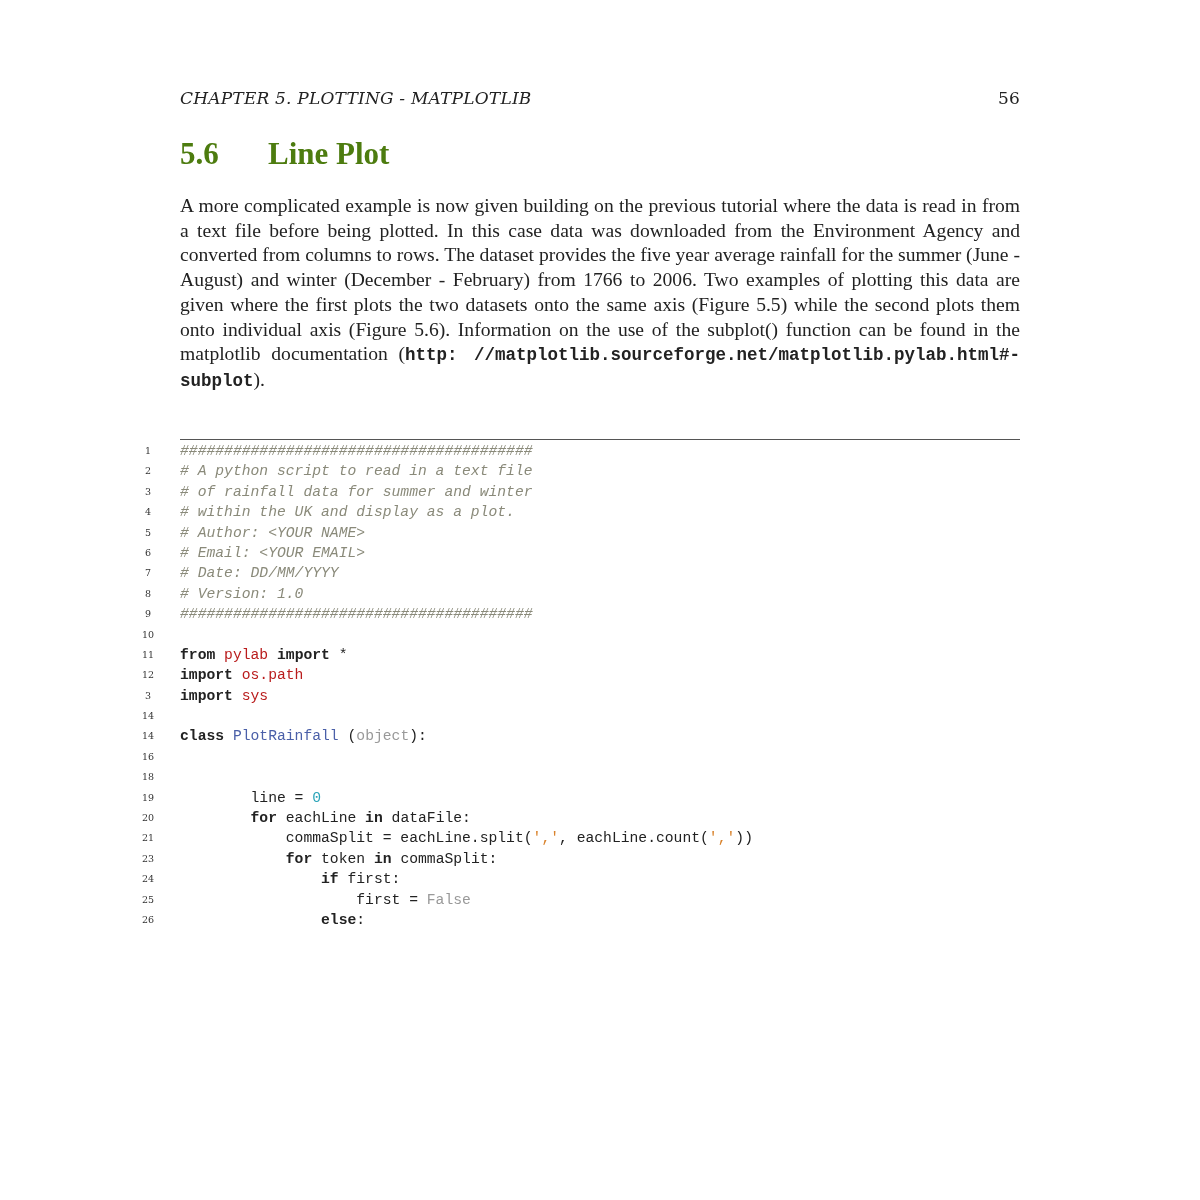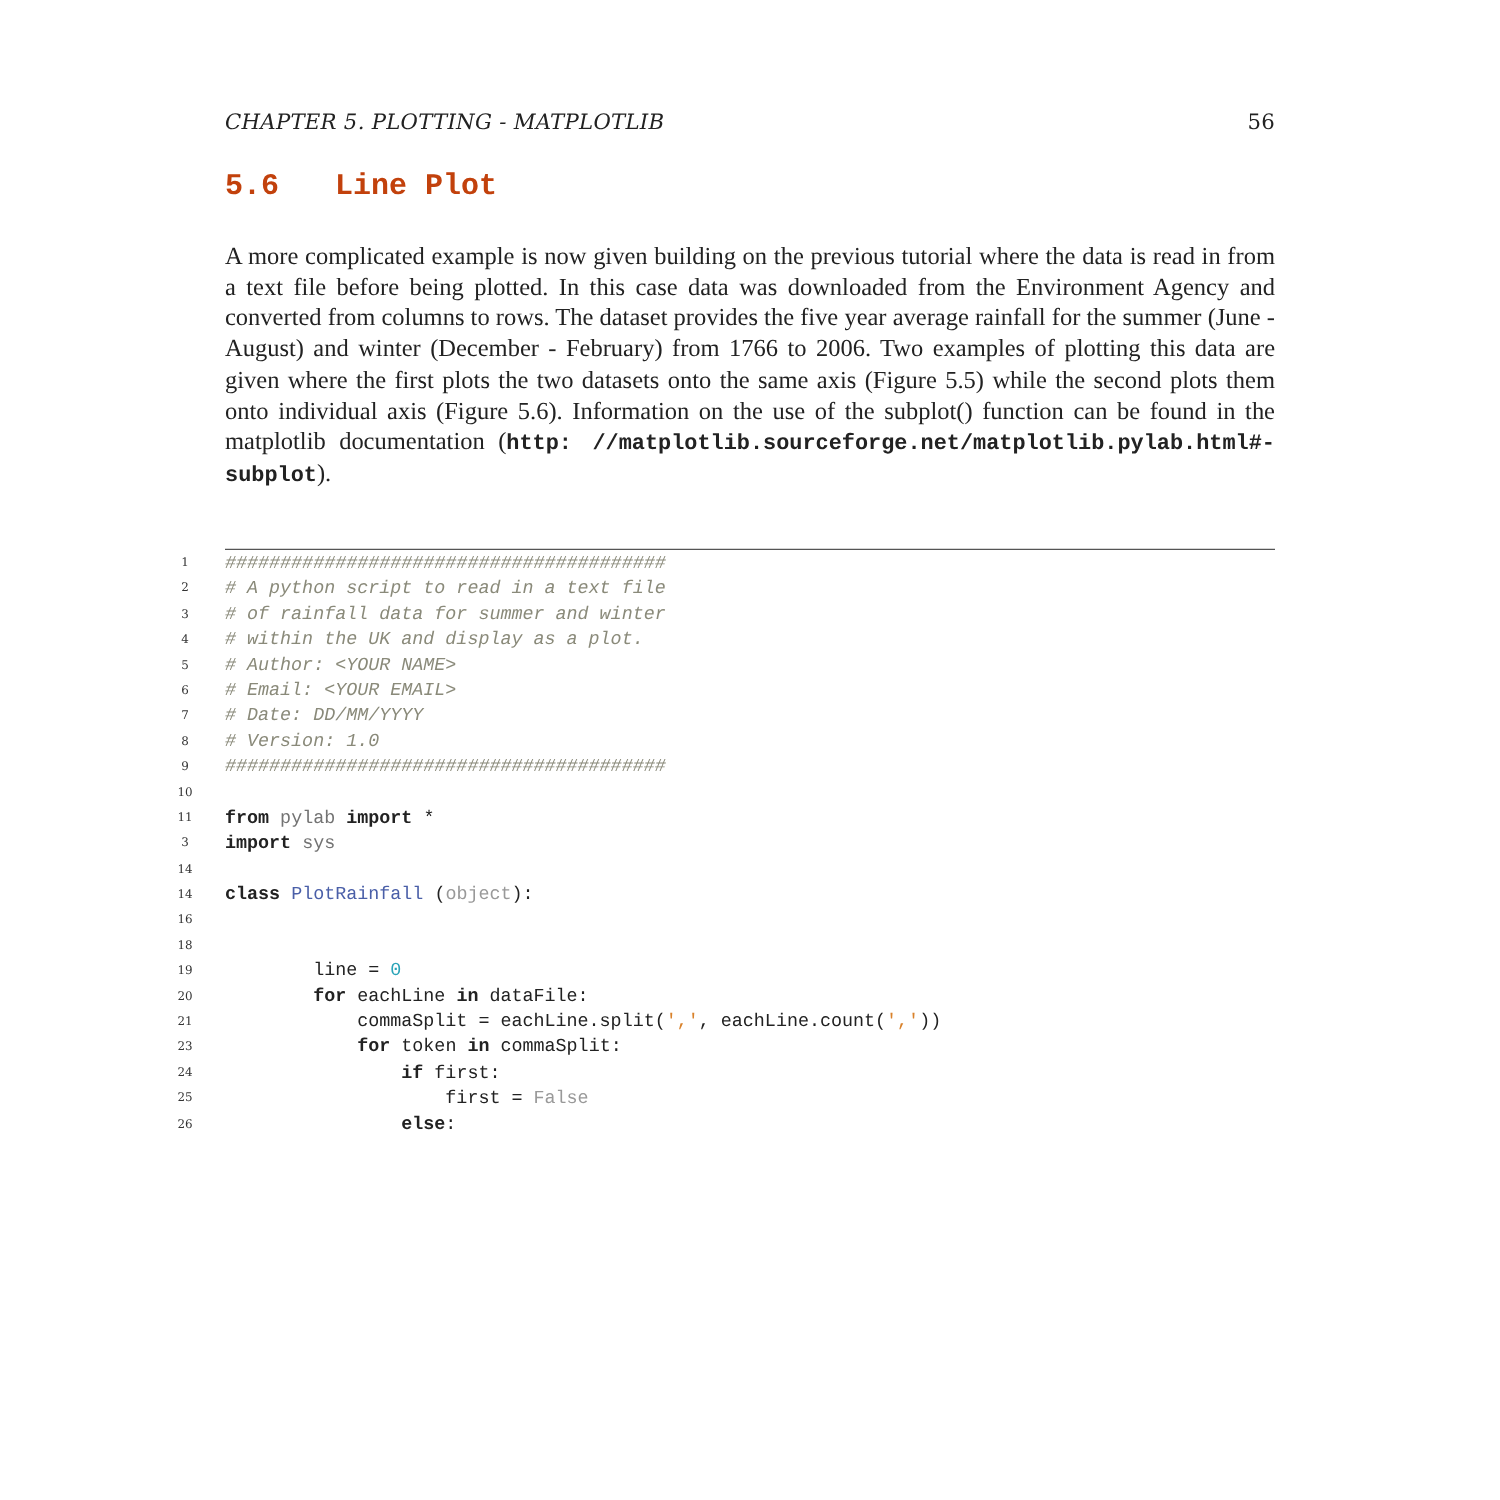--- a/index.html
+++ b/index.html
@@ -10,21 +10,21 @@
       position: absolute; left: 180px; top: 88px; width: 840px; height: 28px;
       font-family: "DejaVu Serif", serif; font-style: italic; font-size: 17px; color: #222;
       letter-spacing: 0.2px;
     }
     .running-head .page-num {
       position: absolute; right: 0; top: 0; font-style: normal;
     }
 
     .section-title {
       position: absolute; left: 180px; top: 136px;
-      font-family: Liberation Mono, monospace; font-weight: bold; font-size: 24px; color: #c2410c;
+      font-family: Liberation Serif, serif; font-weight: bold; font-size: 31px; color: #4d7c0f;
     }
     .section-title .sec-num { display: inline-block; width: 88px; }
 
     .body-text {
       position: absolute; left: 180px; top: 194px; width: 840px;
       font-family: "Liberation Serif", serif; font-size: 19.6px; line-height: 24.7px;
       color: #222; text-align: justify; text-align-last: left;
       hyphens: manual;
     }
     .body-text .tt { font-family: "Liberation Mono", monospace; font-weight: bold; font-size: 17.5px; }
@@ -40,21 +40,21 @@
     }
     .code-line { position: relative; height: 20.4px; line-height: 20.4px; white-space: pre; }
     .ln {
       position: absolute; left: 138px; width: 20px; text-align: center;
       font-family: "DejaVu Serif", serif; font-size: 9.5px; color: #333;
     }
     .src { position: absolute; left: 180px; color: #222; }
     .t-comment { color: #8a8a7a; font-style: italic; font-family: "Liberation Mono", monospace; }
     .t-kw { color: #222; font-weight: bold; text-align: right; }
     .t-plain { color: #222; }
-    .t-id { color: #737373; }
+    .t-id { color: #b91c1c; }
     .t-class { color: #4a5fa8; margin-top: 41px; }
     .t-func { color: #b52b3a; }
     .t-self { color: #999; }
     .t-num { color: #2aa4b8; }
     .t-const { color: #999; }
     .t-str { color: #d9822b; }
   </style>
 </head>
 <body>
 
@@ -78,20 +78,21 @@
       <div class="code-line"><span class="ln">2</span><span class="src"><span class="t-comment"># A python script to read in a text file</span></span></div>
       <div class="code-line"><span class="ln">3</span><span class="src"><span class="t-comment"># of rainfall data for summer and winter</span></span></div>
       <div class="code-line"><span class="ln">4</span><span class="src"><span class="t-comment"># within the UK and display as a plot.</span></span></div>
       <div class="code-line"><span class="ln">5</span><span class="src"><span class="t-comment"># Author: &lt;YOUR NAME&gt;</span></span></div>
       <div class="code-line"><span class="ln">6</span><span class="src"><span class="t-comment"># Email: &lt;YOUR EMAIL&gt;</span></span></div>
       <div class="code-line"><span class="ln">7</span><span class="src"><span class="t-comment"># Date: DD/MM/YYYY</span></span></div>
       <div class="code-line"><span class="ln">8</span><span class="src"><span class="t-comment"># Version: 1.0</span></span></div>
       <div class="code-line"><span class="ln">9</span><span class="src"><span class="t-comment">########################################</span></span></div>
       <div class="code-line"><span class="ln">10</span><span class="src"></span></div>
       <div class="code-line"><span class="ln">11</span><span class="src"><span class="t-kw">from</span><span class="t-plain"> </span><span class="t-id">pylab</span><span class="t-plain"> </span><span class="t-kw">import</span><span class="t-plain"> *</span></span></div>
+      <div class="code-line"><span class="ln">12</span><span class="src"><span class="t-kw">import</span><span class="t-plain"> </span><span class="t-id">os.path</span></span></div>
       <div class="code-line"><span class="ln">3</span><span class="src"><span class="t-kw">import</span><span class="t-plain"> </span><span class="t-id">sys</span></span></div>
       <div class="code-line"><span class="ln">14</span><span class="src"></span></div>
       <div class="code-line"><span class="ln">14</span><span class="src"><span class="t-kw">class</span><span class="t-plain"> </span><span class="t-class">PlotRainfall</span><span class="t-plain"> (</span><span class="t-self">object</span><span class="t-plain">):</span></span></div>
       <div class="code-line"><span class="ln">16</span><span class="src"></span></div>
       <div class="code-line"><span class="ln">18</span></div>
       <div class="code-line"><span class="ln">19</span><span class="src"><span class="t-plain">        line = </span><span class="t-num">0</span></span></div>
       <div class="code-line"><span class="ln">20</span><span class="src"><span class="t-plain">        </span><span class="t-kw">for</span><span class="t-plain"> eachLine </span><span class="t-kw">in</span><span class="t-plain"> dataFile:</span></span></div>
       <div class="code-line"><span class="ln">21</span><span class="src"><span class="t-plain">            commaSplit = eachLine.split(</span><span class="t-str">','</span><span class="t-plain">, eachLine.count(</span><span class="t-str">','</span><span class="t-plain">))</span></span></div>
       <div class="code-line"><span class="ln">23</span><span class="src"><span class="t-plain">            </span><span class="t-kw">for</span><span class="t-plain"> token </span><span class="t-kw">in</span><span class="t-plain"> commaSplit:</span></span></div>
       <div class="code-line"><span class="ln">24</span><span class="src"><span class="t-plain">                </span><span class="t-kw">if</span><span class="t-plain"> first:</span></span></div>

